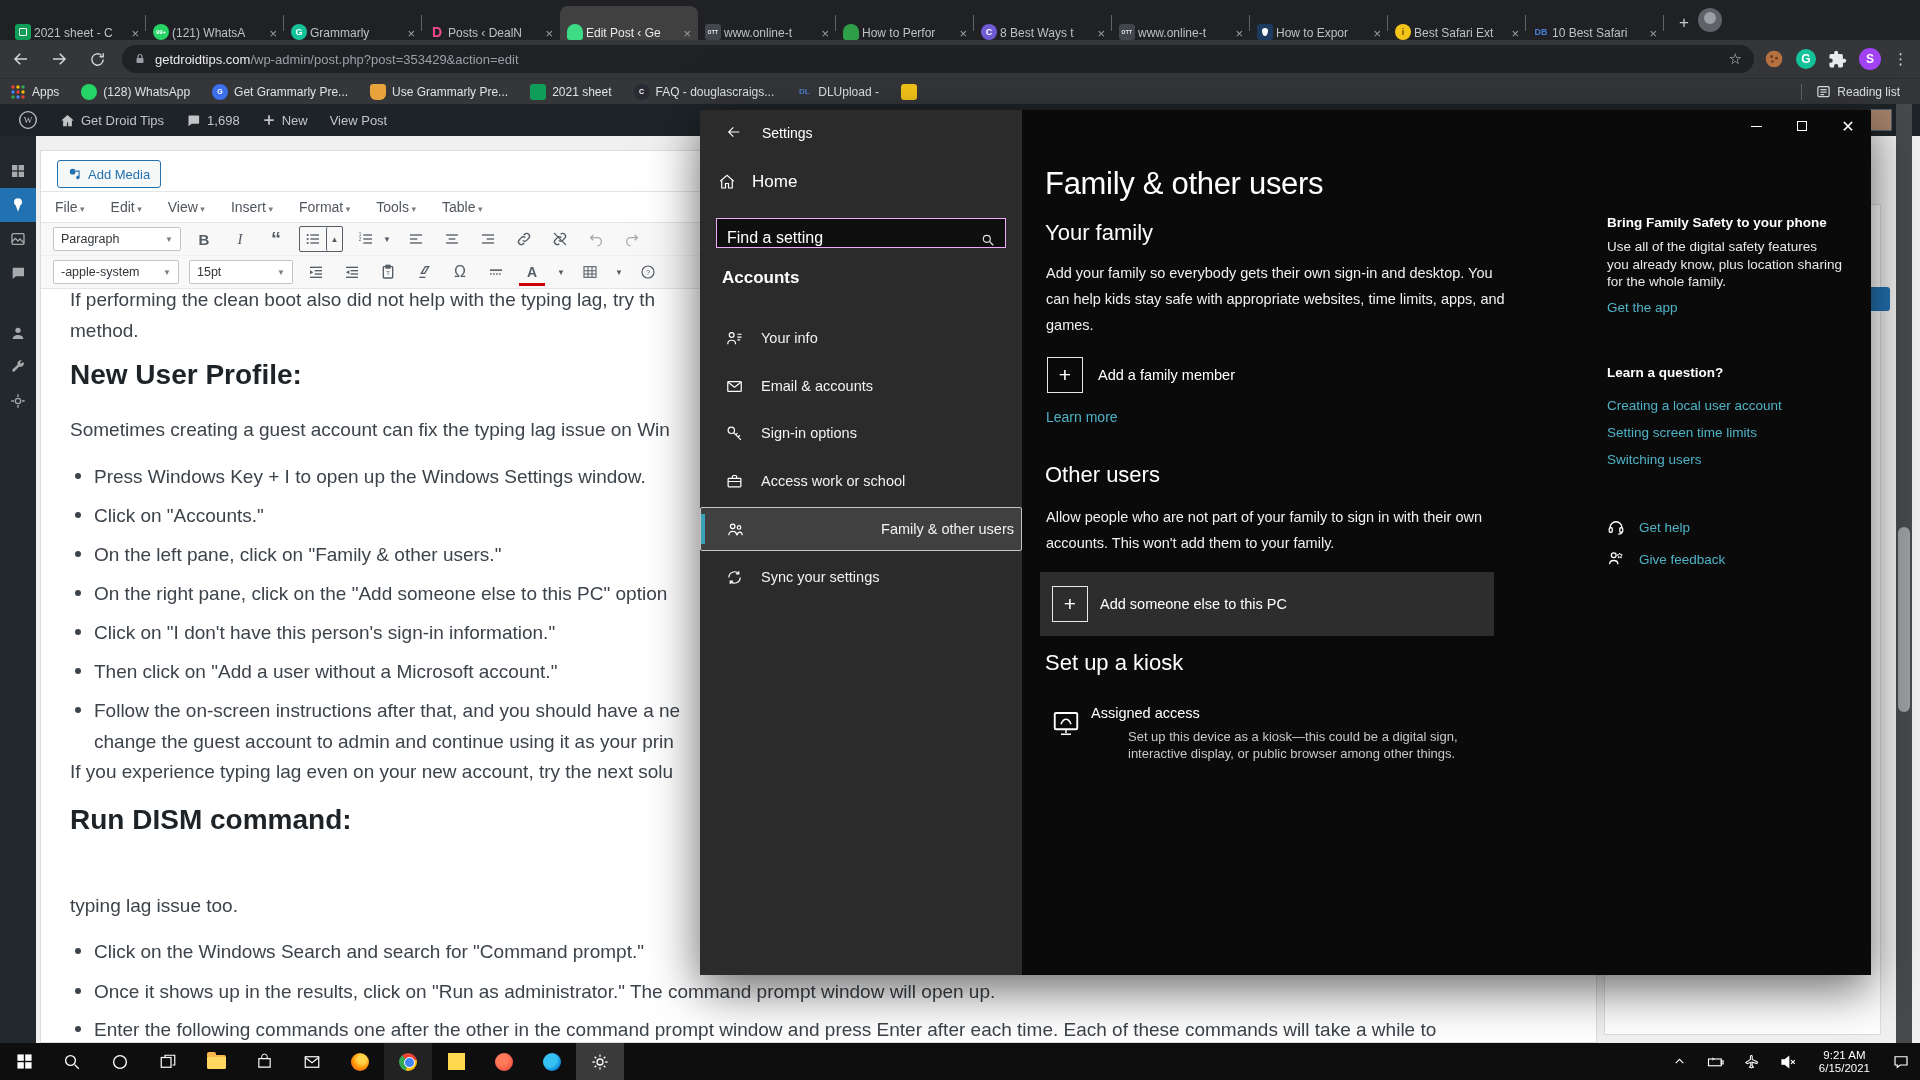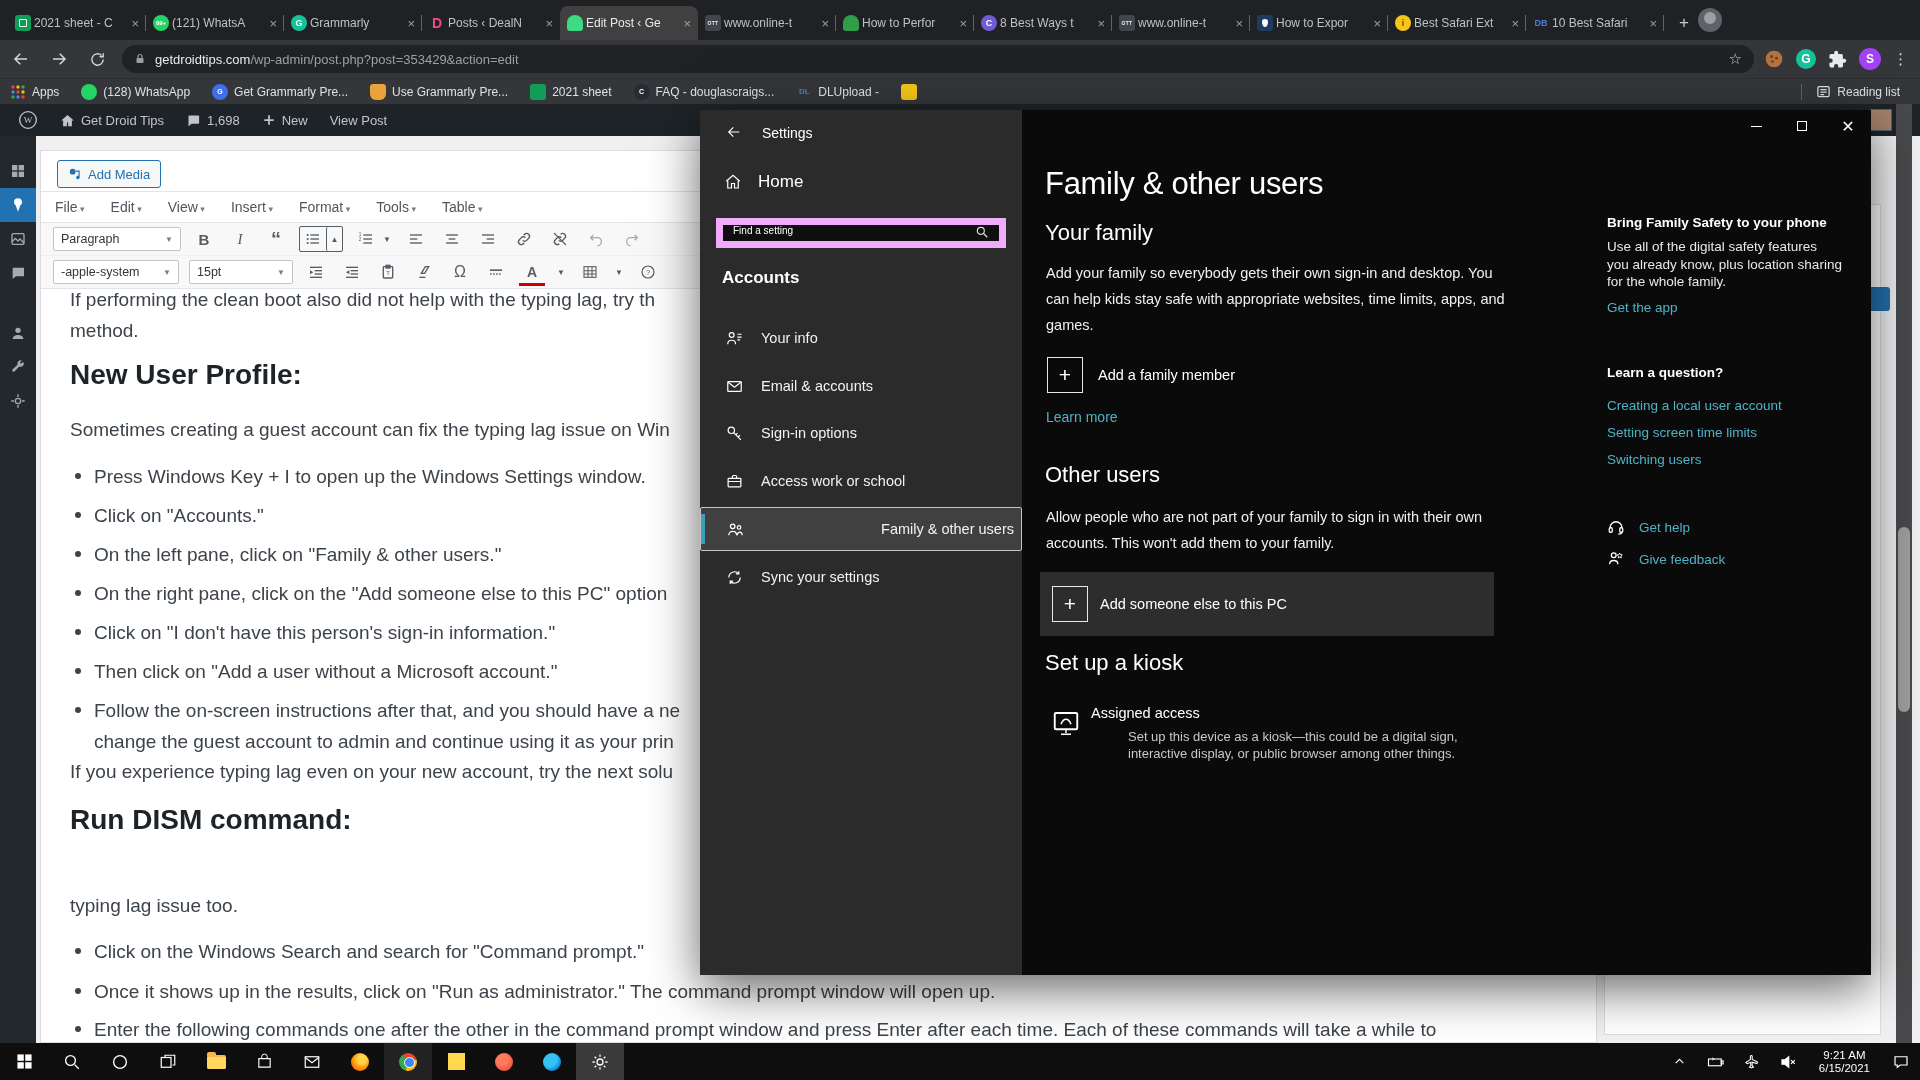--- a/index.html
+++ b/index.html
@@ -5,21 +5,21 @@
   * { box-sizing: border-box; margin: 0; padding: 0; }
   html,body { width:1920px; height:1080px; overflow:hidden; }
   body { font-family:"Liberation Sans", sans-serif; background:#f0f0f1; position:relative; }
   #screen { position:absolute; inset:0; width:1920px; height:1080px; overflow:hidden; }
   .abs { position:absolute; }
   svg { display:block; }
 
   
   .tabstrip { position:absolute; top:0; left:0; right:0; height:40px; background:#202124; display:flex; align-items:flex-end; }
   .tabs { display:flex; align-items:flex-end; padding-left:8px; }
-  .tab { position:relative; width:138px; height:34px; display:flex; align-items:center; gap:3px; padding:0 7px; border-radius:8px 8px 0 0; color:#bdc1c6; font-size:12px; cursor:default; }
+  .tab { position:relative; width:138px; height:34px; display:flex; align-items:flex-end; gap:3px; padding:0 7px; border-radius:8px 8px 0 0; color:#bdc1c6; font-size:12px; cursor:default; }
   .tab:not(.active):not(.no-sep)::after { content:""; position:absolute; right:0; top:9px; height:16px; width:1px; background:#5f6368; }
   .tab.active { background:#404040; color:#e8eaed; }
   .tab .t { flex:1; white-space:nowrap; overflow:hidden; }
   .tab .x { flex:none; font-size:13px; color:#9aa0a6; line-height:1; }
   .fav { flex:none; width:16px; height:16px; display:flex; align-items:center; justify-content:center; font-weight:800; color:#fff; }
   .fav-sheets { background:#0f9d58; border-radius:3px; }
   .fav-sheets i { display:block; width:8px; height:8px; border:1px solid #fff; border-radius:1px; }
   .fav-whatsapp { background:#25d366; border-radius:50%; font-size:6px; }
   .fav-grammarly { background:#15c39a; border-radius:50%; font-size:9px; }
   .fav-deal { color:#f1498c; font-size:14px; }
@@ -85,22 +85,22 @@
   .update-sliver { position:absolute; left:1860px; top:183px; width:30px; height:24px; background:#2271b1; border-radius:3px; }
   .pg-scrollbar { position:absolute; right:8px; top:0; width:16px; bottom:0; background:#47494c; }
   .pg-thumb { position:absolute; left:2px; width:12px; top:423px; height:185px; background:#9b9d9f; border-radius:6px; }
 
   
   .settings { position:absolute; left:700px; top:110px; width:1171px; height:865px; z-index:50; box-shadow:0 14px 46px rgba(0,0,0,.6); }
   .s-side { position:absolute; left:0; top:0; width:322px; height:100%; background:#2b2b2b; color:#fff; }
   .s-main { position:absolute; left:322px; right:0; top:0; bottom:0; background:#0a0a0a; color:#fff; }
   .s-back { position:absolute; left:18px; top:10px; width:32px; height:24px; display:flex; align-items:center; justify-content:center; color:#fff; }
   .s-title { position:absolute; left:62px; top:15px; font-size:14px; color:#fff; }
-  .s-home { position:absolute; left:24px; top:62px; display:flex; align-items:center; gap:16px; font-size:17px; }
-  .s-search { position:absolute; left:16px; top:108px; width:290px; height:30px; background:#0f0f0f; border:7px solid #f0abfc; display:flex; align-items:flex-start; padding:0 10px; font-size:10px; color:#fff; }
+  .s-home { position:absolute; left:18px; top:62px; display:flex; align-items:center; gap:16px; font-size:17px; }
+  .s-search { position:absolute; left:16px; top:108px; width:290px; height:30px; background:#0f0f0f; border:1px solid #f0abfc; display:flex; align-items:flex-end; padding:0 10px; font-size:16px; color:#fff; }
   .s-search .mag { margin-left:auto; color:#ddd; }
   .s-cat { position:absolute; left:22px; top:158px; font-size:17px; font-weight:700; }
   .s-item { position:absolute; left:0; width:100%; height:44px; display:flex; align-items:center; gap:18px; padding-left:26px; font-size:14.5px; color:#f2f2f2; }
   .s-item.sel { background:#404040; }
   .s-item.sel::before { content:""; position:absolute; left:0; top:6px; bottom:6px; width:4px; background:var(--accent); }
   .s-item svg { width:17px; height:17px; flex:none; }
 
   .s-captions { position:absolute; right:0; top:0; display:flex; }
   .s-cap { width:46px; height:32px; display:flex; align-items:center; justify-content:center; color:#fff; }
   .s-cap .minbar { width:11px; height:1px; background:#fff; }

